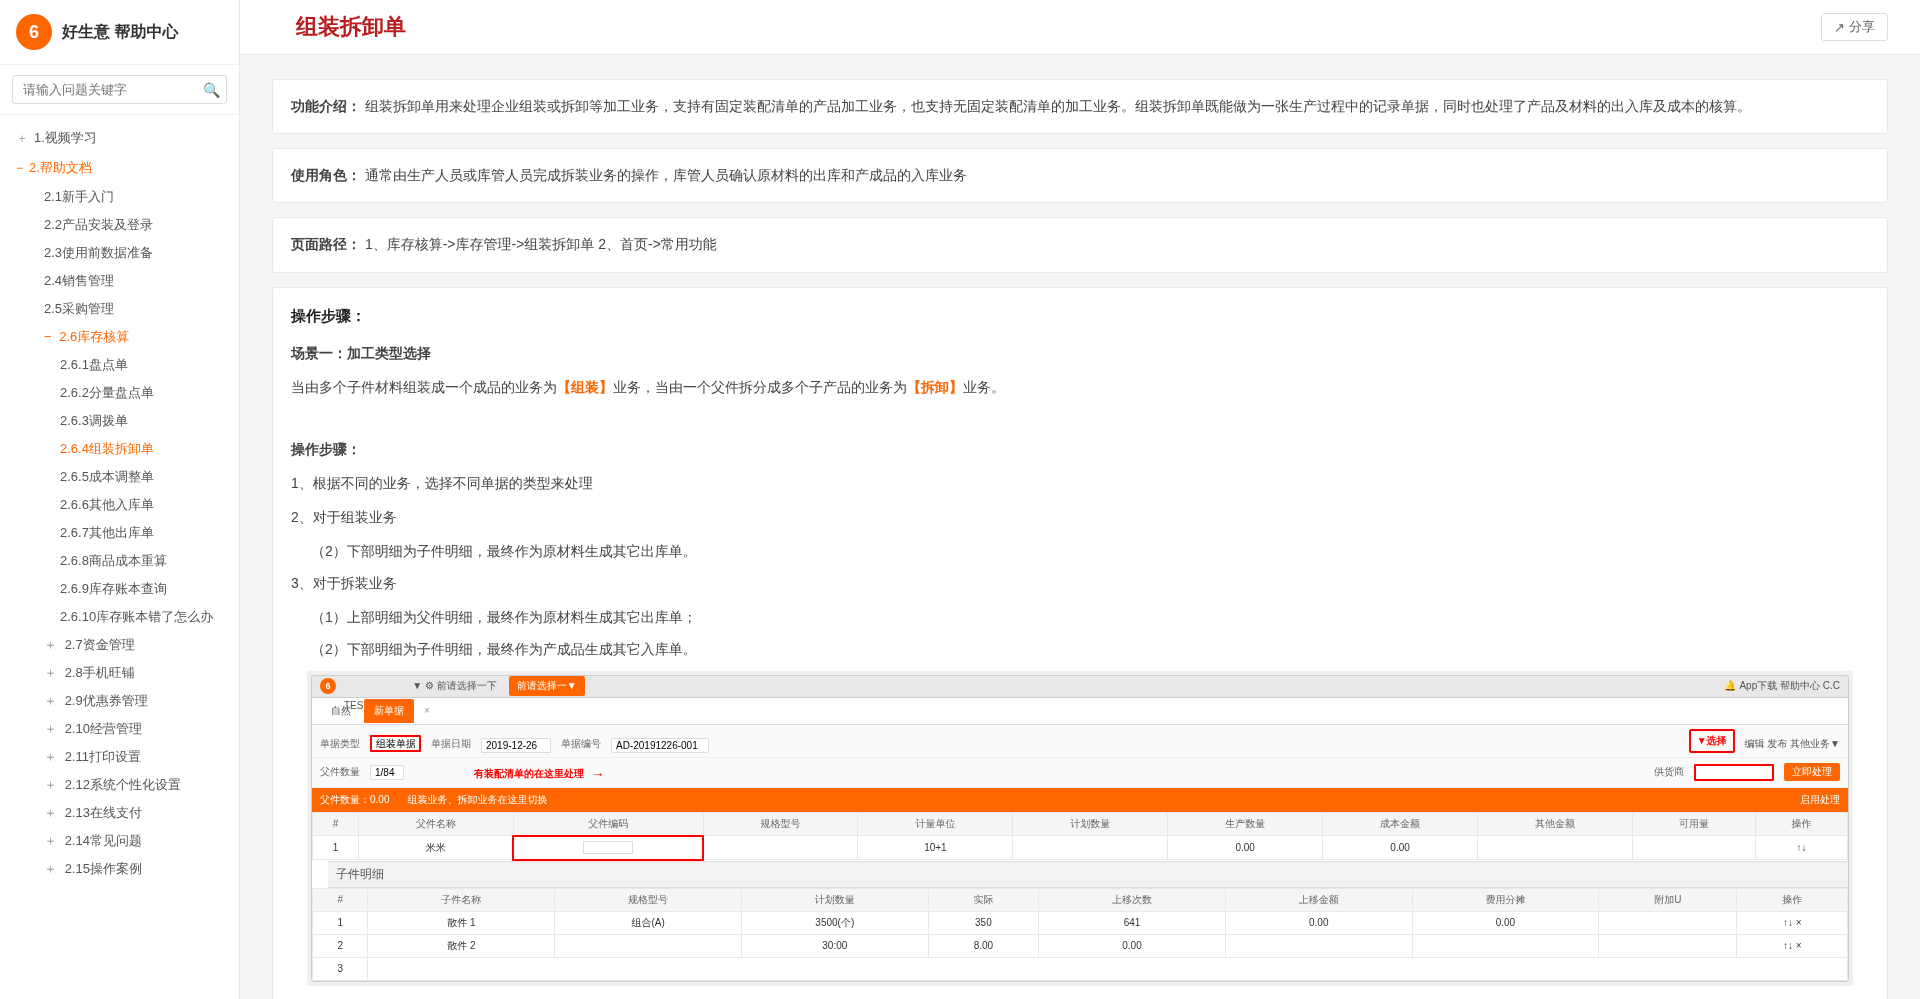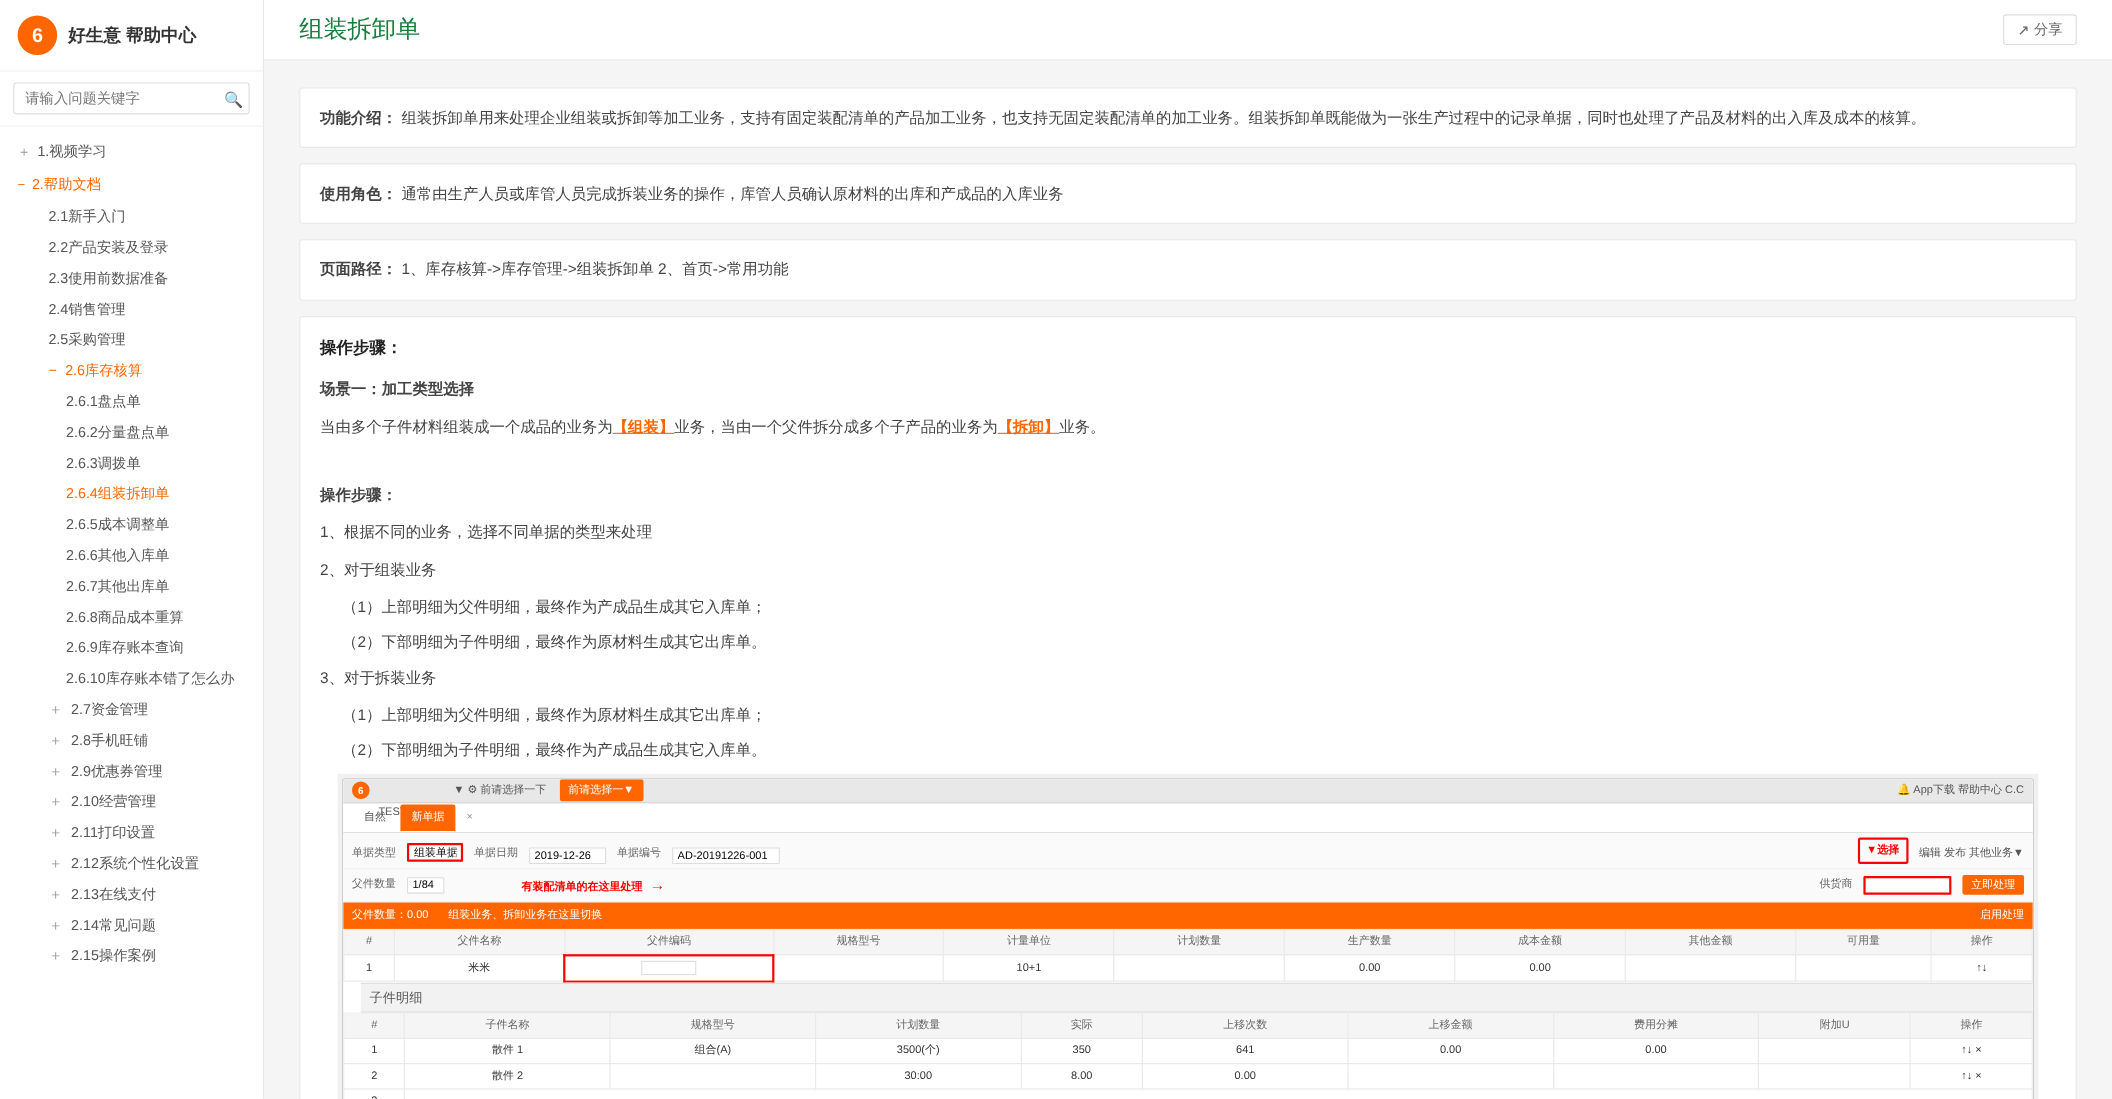--- a/index.html
+++ b/index.html
@@ -109,22 +109,23 @@
     #top-bar {
       background: #fff;
       padding: 12px 32px;
       border-bottom: 1px solid #e8e8e8;
       display: flex;
       align-items: center;
       justify-content: space-between;
     }
     #page-title {
       font-size: 22px;
-      font-weight: 400;
-      color: #15803d;
+      font-weight: 700;
+      color: #b91c1c;
+      margin-left: 24px;
     }
     #share-btn {
       display: flex;
       align-items: center;
       gap: 4px;
       font-size: 13px;
       color: #666;
       cursor: pointer;
       border: 1px solid #ddd;
       padding: 4px 12px;
@@ -152,21 +153,21 @@
       font-size: 15px;
       margin-bottom: 10px;
     }
     .step-text {
       color: #444;
       line-height: 2;
       font-size: 14px;
     }
     .step-text p { margin-bottom: 6px; }
     .bold { font-weight: 700; }
-    .orange { color: #f60; text-decoration: underline; }
+    .orange { color: #f60; }
     .sub-step { padding-left: 20px; }
     .sub-step p { margin-bottom: 4px; }
 
     
     .mini-app {
       position: relative;
       background: #f0f0f0;
       padding: 4px;
     }
     .mini-table {
@@ -315,21 +316,20 @@
       <div class="step-text">
         <p><span class="bold">场景一：加工类型选择</span></p>
         <p>
           当由多个子件材料组装成一个成品的业务为<span class="bold orange">【组装】</span>业务，当由一个父件拆分成多个子产品的业务为<span class="bold orange">【拆卸】</span>业务。
         </p>
         <br>
         <p class="bold">操作步骤：</p>
         <p>1、根据不同的业务，选择不同单据的类型来处理</p>
         <p>2、对于组装业务</p>
         <div class="sub-step">
-          <p>（1）上部明细为父件明细，最终作为产成品生成其它入库单；</p>
           <p>（2）下部明细为子件明细，最终作为原材料生成其它出库单。</p>
         </div>
         <p>3、对于拆装业务</p>
         <div class="sub-step">
           <p>（1）上部明细为父件明细，最终作为原材料生成其它出库单；</p>
           <p>（2）下部明细为子件明细，最终作为产成品生成其它入库单。</p>
         </div>
       </div>
 
       <div class="screenshot-wrapper">

